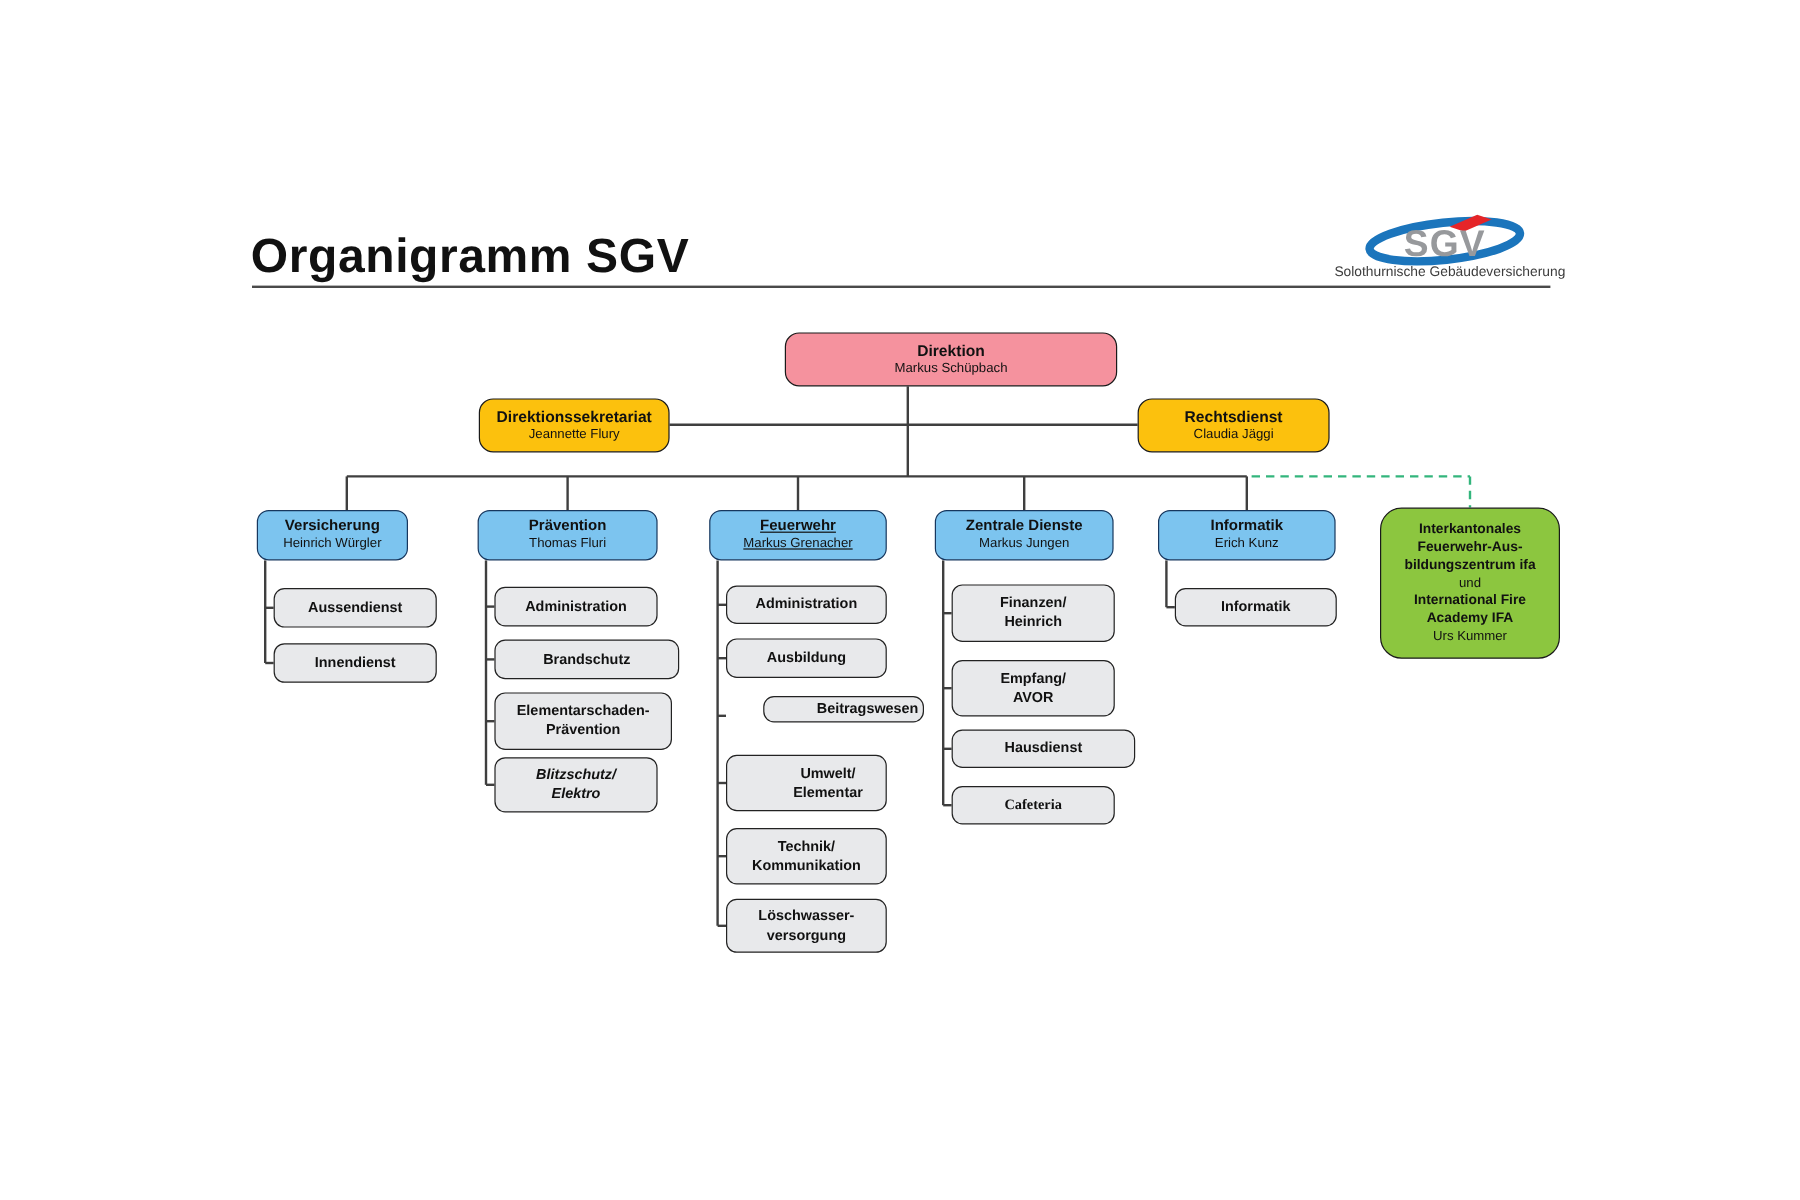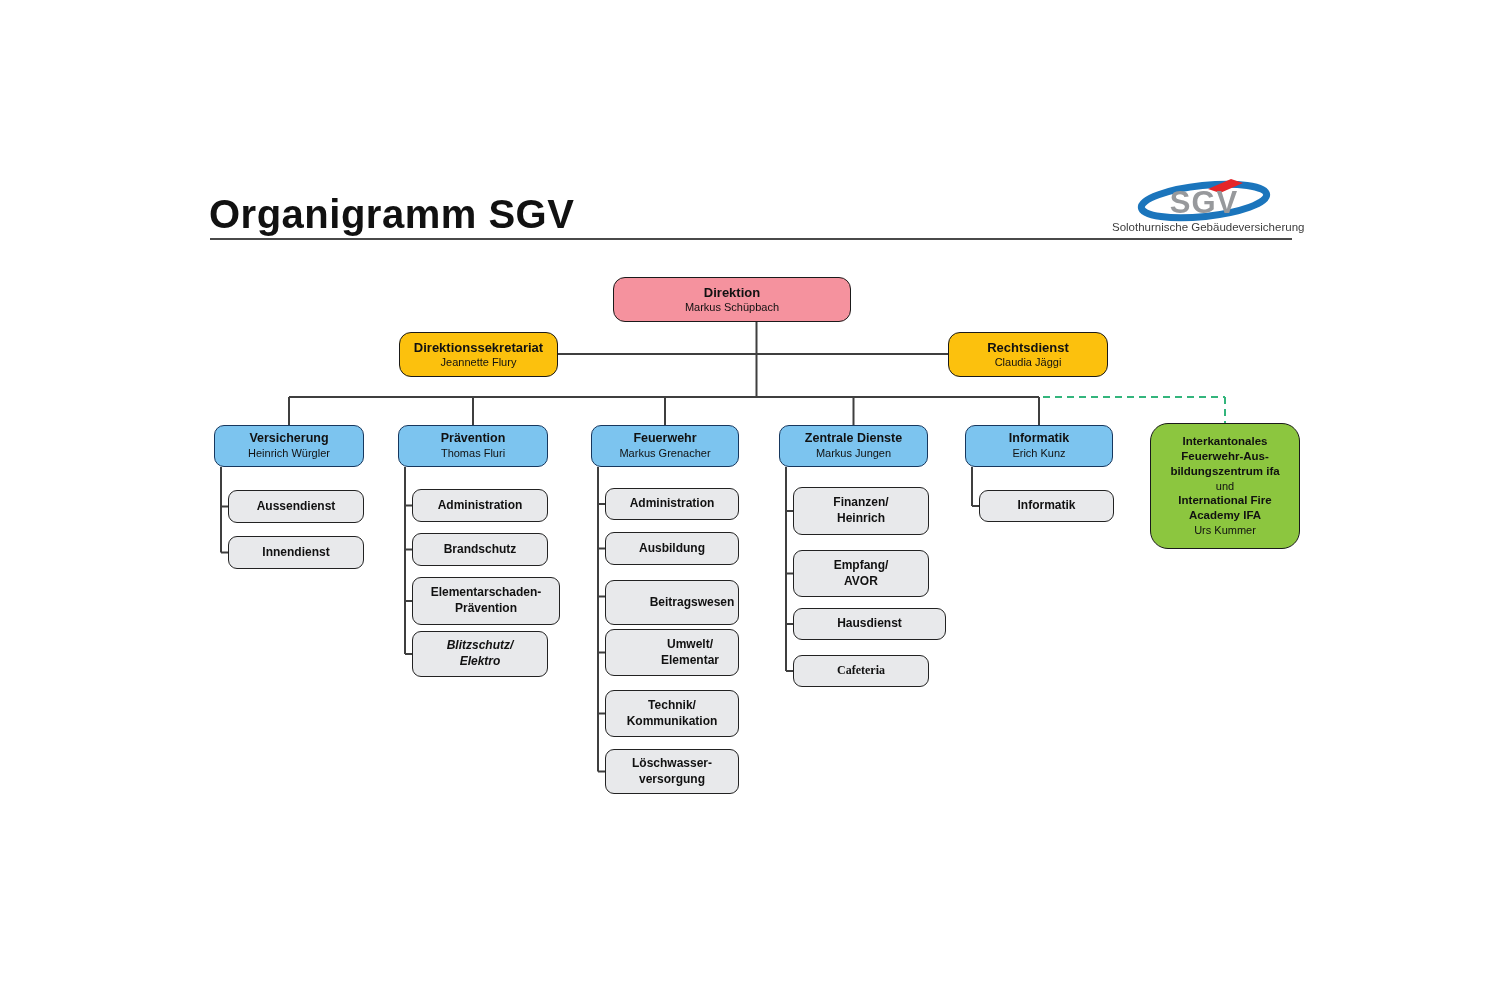--- a/index.html
+++ b/index.html
@@ -81,71 +81,71 @@
       <line x1="786" y1="624" x2="793" y2="624" stroke="#3f3f3f" stroke-width="2"></line>
       <line x1="786" y1="671" x2="793" y2="671" stroke="#3f3f3f" stroke-width="2"></line>
       <line x1="1039" y1="397" x2="1039" y2="425" stroke="#3f3f3f" stroke-width="2"></line>
       <line x1="972" y1="467" x2="972" y2="506" stroke="#3f3f3f" stroke-width="2"></line>
       <line x1="972" y1="506" x2="979" y2="506" stroke="#3f3f3f" stroke-width="2"></line>
       <line x1="1043" y1="397" x2="1225" y2="397" stroke="#33B57C" stroke-width="2" stroke-dasharray="7 5"></line>
       <line x1="1225" y1="397" x2="1225" y2="423" stroke="#33B57C" stroke-width="2" stroke-dasharray="7 5"></line>
     </svg>
 
   <div id="boxes">
-      <div class="box box-root" style="left: 613px; top: 277px; width: 238px; height: 45px;">
+      <div class="box box-root" style="left: 654px; top: 277px; width: 277px; height: 45px;">
         <div class="t">Direktion</div>
         <div class="p">Markus Schüpbach</div>
       </div>
       <div class="box box-staff" style="left: 399px; top: 332px; width: 159px; height: 45px;">
         <div class="t">Direktionssekretariat</div>
         <div class="p">Jeannette Flury</div>
       </div>
       <div class="box box-staff" style="left: 948px; top: 332px; width: 160px; height: 45px;">
         <div class="t">Rechtsdienst</div>
         <div class="p">Claudia Jäggi</div>
       </div>
-      <div class="box box-dep" style="left: 214px; top: 425px; width: 150px; height: 42px;">
+      <div class="box box-dep" style="left: 214px; top: 425px; width: 126px; height: 42px;">
         <div class="t">Versicherung</div>
         <div class="p">Heinrich Würgler</div>
       </div>
       <div class="box box-unit" style="left: 228px; top: 490px; width: 136px; height: 33px;">
         <div class="t">Aussendienst</div>
       </div>
       <div class="box box-unit" style="left: 228px; top: 536px; width: 136px; height: 33px;">
         <div class="t">Innendienst</div>
       </div>
       <div class="box box-dep" style="left: 398px; top: 425px; width: 150px; height: 42px;">
         <div class="t">Prävention</div>
         <div class="p">Thomas Fluri</div>
       </div>
       <div class="box box-unit" style="left: 412px; top: 489px; width: 136px; height: 33px;">
         <div class="t">Administration</div>
       </div>
-      <div class="box box-unit" style="left: 412px; top: 533px; width: 136px; height: 33px;">
+      <div class="box box-unit" style="left: 412px; top: 533px; width: 154px; height: 33px;">
         <div class="t">Brandschutz</div>
       </div>
       <div class="box box-unit" style="left: 412px; top: 577px; width: 148px; height: 48px;">
         <div class="t">Elementarschaden-
 Prävention</div>
       </div>
       <div class="box box-unit" style="left: 412px; top: 631px; width: 136px; height: 46px; font-style: italic;">
         <div class="t">Blitzschutz/
 Elektro</div>
       </div>
-      <div class="box box-dep" style="left: 591px; top: 425px; width: 148px; height: 42px;">
+      <div class="box box-dep" style="left: 591px; top: 425px; width: 148px; height: 42px; text-decoration: underline;">
         <div class="t">Feuerwehr</div>
         <div class="p">Markus Grenacher</div>
       </div>
       <div class="box box-unit" style="left: 605px; top: 488px; width: 134px; height: 32px;">
         <div class="t">Administration</div>
       </div>
       <div class="box box-unit" style="left: 605px; top: 532px; width: 134px; height: 33px;">
         <div class="t">Ausbildung</div>
       </div>
-      <div class="box box-unit" style="left: 605px; top: 580px; width: 134px; height: 45px; padding-left: 40px;">
+      <div class="box box-unit" style="left: 636px; top: 580px; width: 134px; height: 22px; padding-left: 40px;">
         <div class="t">Beitragswesen</div>
       </div>
       <div class="box box-unit" style="left: 605px; top: 629px; width: 134px; height: 47px; padding-left: 36px;">
         <div class="t">Umwelt/
 Elementar</div>
       </div>
       <div class="box box-unit" style="left: 605px; top: 690px; width: 134px; height: 47px;">
         <div class="t">Technik/
 Kommunikation</div>
       </div>

